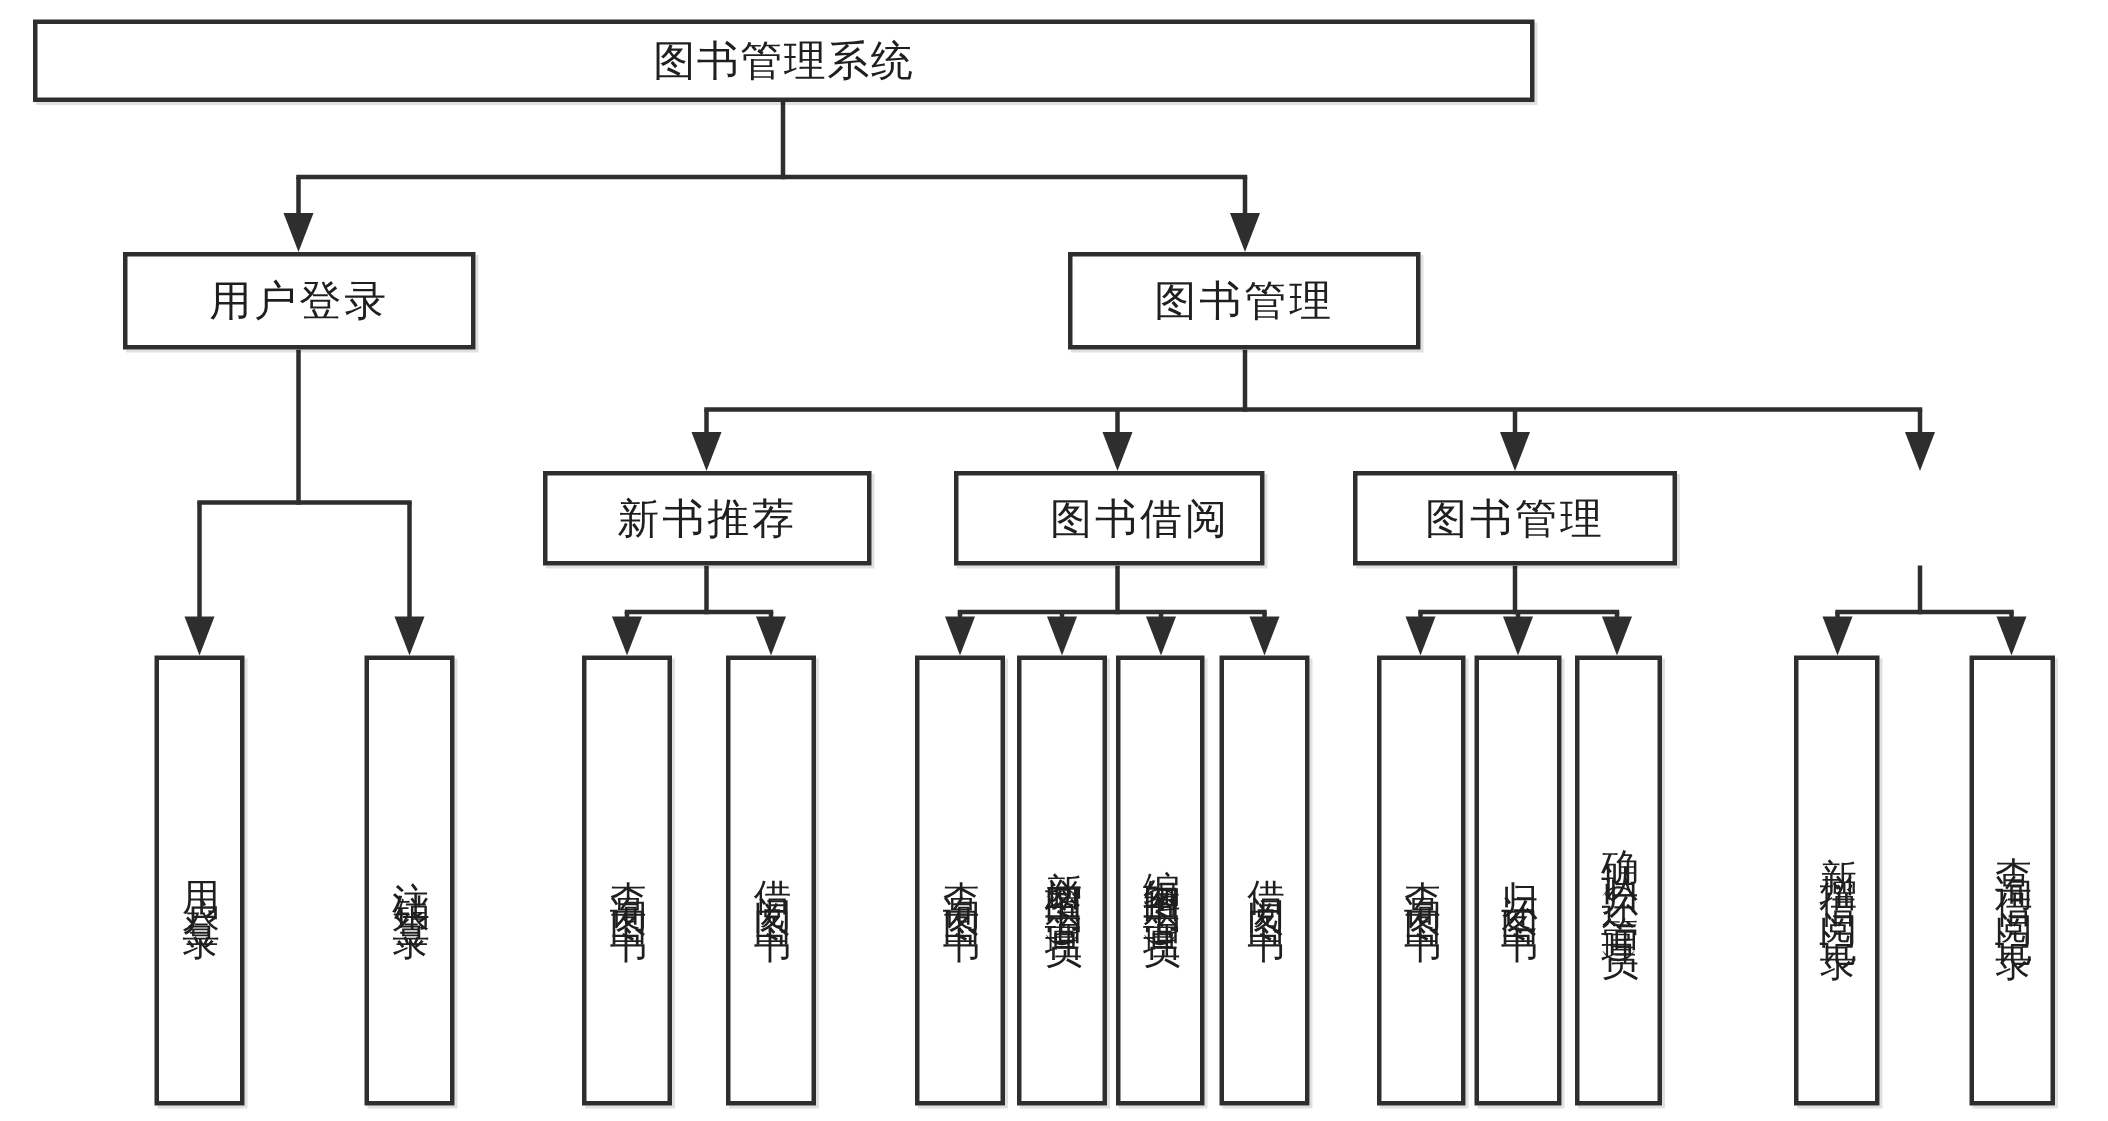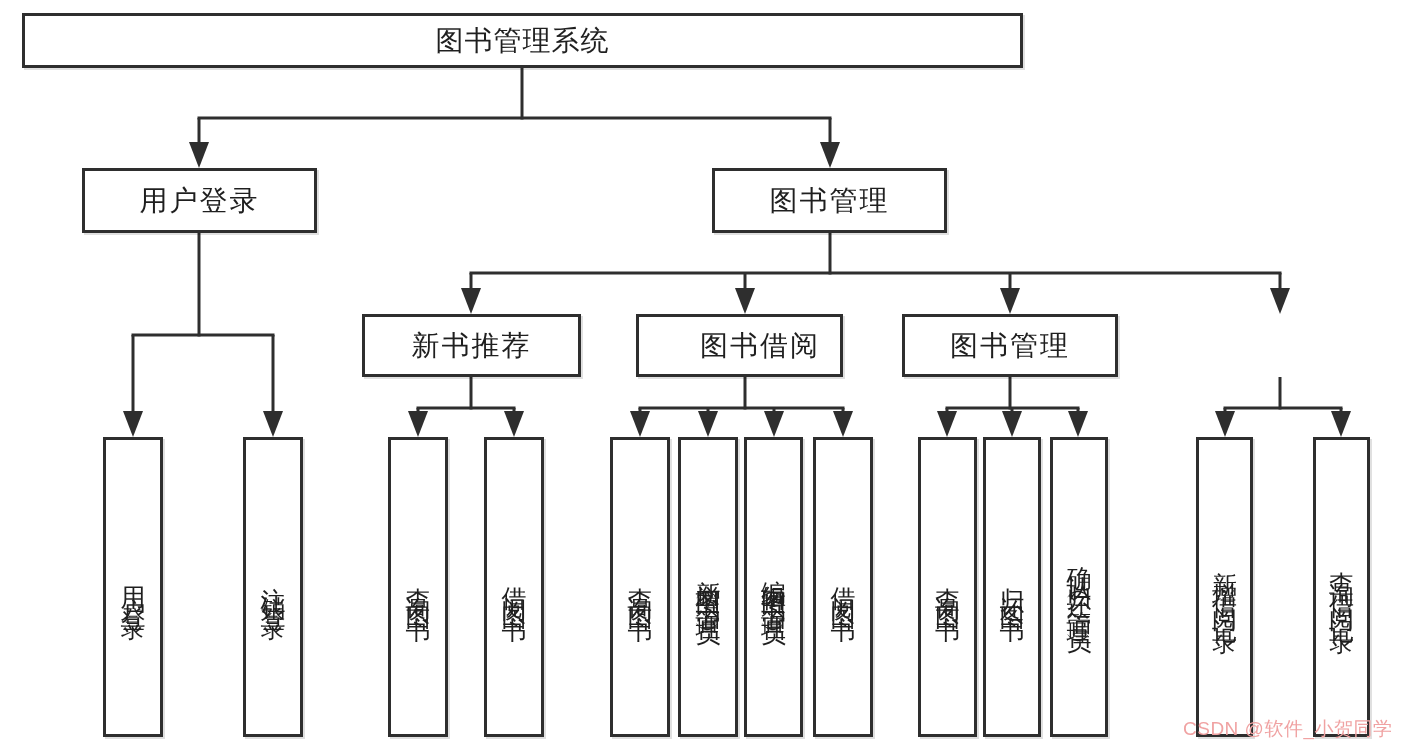--- a/index.html
+++ b/index.html
@@ -192,15 +192,14 @@
     <span class="vlabel ls8">确认归还（管理员）</span>
   </div>
 
   <div class="node" style="left:1196px; top:437px; width:57px; height:300px;">
     <span class="vlabel ls6">新增借阅记录</span>
   </div>
   <div class="node" style="left:1313px; top:437px; width:57px; height:300px;">
     <span class="vlabel ls6">查询借阅记录</span>
   </div>
 
-  <div id="watermark">CSDN @软件_小贺同学</div>
 
 </div>
 
 </body></html>

